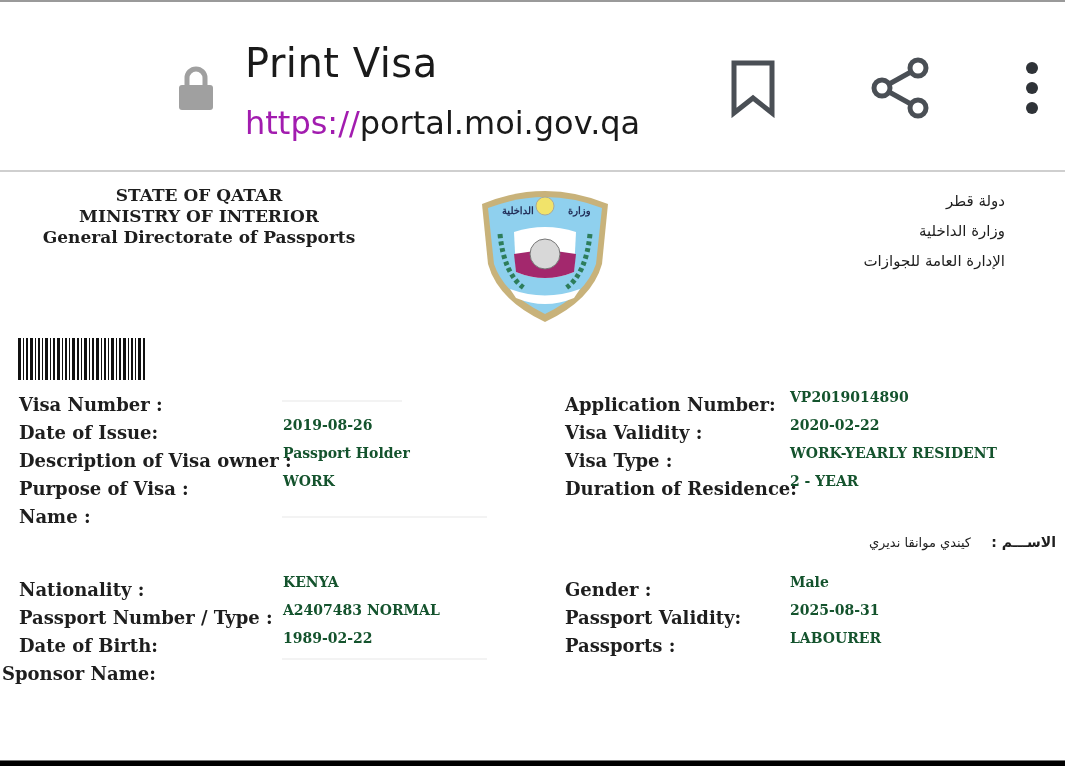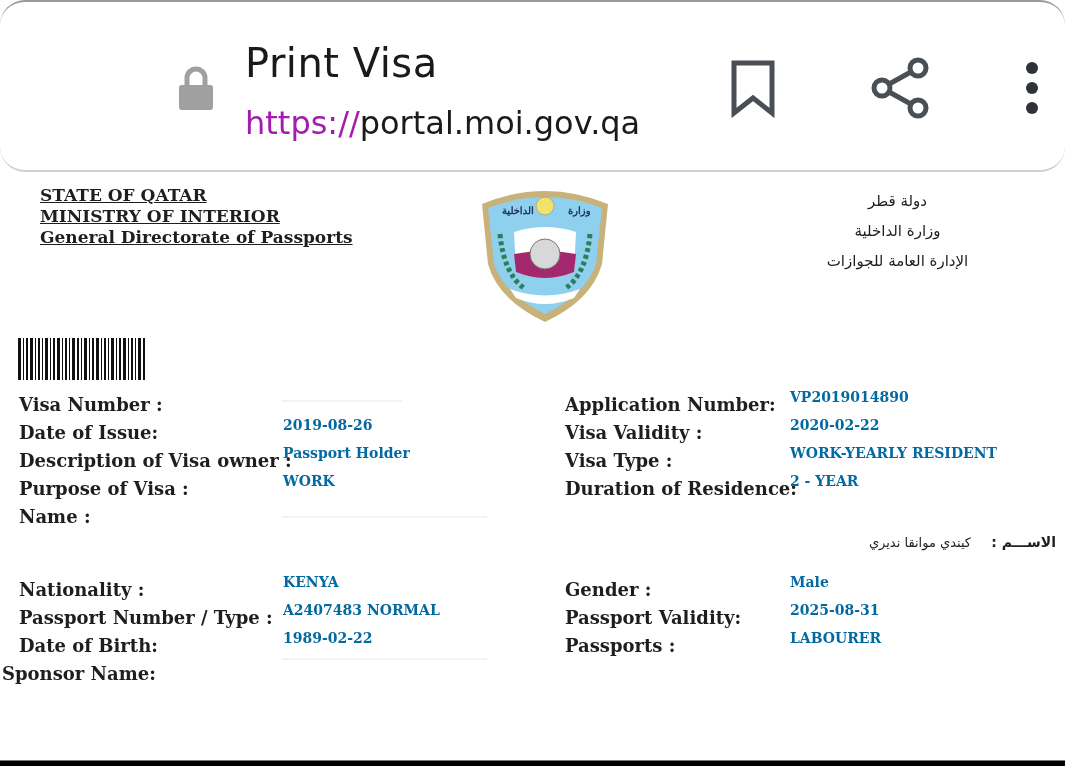--- a/index.html
+++ b/index.html
@@ -5,53 +5,52 @@
   html, body { margin: 0; padding: 0; }
   body {
     width: 1065px; height: 766px; overflow: hidden; background: #ffffff;
     font-family: "DejaVu Serif", serif; color: #1e1e1e; position: relative;
   }
   
   .topbar {
     position: absolute; left: 0; top: 0; width: 1065px; height: 172px;
     background: #ffffff; border-top: 2px solid #9a9a9a; box-sizing: border-box;
     border-bottom: 2px solid #cfcfcf;
-    border-radius: 25px;
   }
   .lock { position: absolute; left: 179px; top: 64px; width: 34px; height: 44px; }
   .page-title {
     position: absolute; left: 245px; top: 38px; font-size: 40px;
     font-family: "DejaVu Sans", sans-serif; color: #1a1a1a; letter-spacing: 0.5px;
   }
   .url {
     position: absolute; left: 245px; top: 102px; font-size: 32px;
     font-family: "DejaVu Sans", sans-serif; color: #1a1a1a;
   }
   .url .scheme { color: #a21caf; }
   .icon-btn { position: absolute; cursor: pointer; }
   .bookmark { left: 731px; top: 58px; width: 44px; height: 58px; }
   .share { left: 870px; top: 54px; width: 60px; height: 64px; }
   .more { left: 1020px; top: 58px; width: 24px; height: 56px; }
 
   
   .doc-header-left {
     position: absolute; left: 40px; top: 185px; width: 318px;
-    font-weight: bold; font-size: 17px; line-height: 21px; text-decoration: underline;
+    text-align: center; font-weight: bold; font-size: 17px; line-height: 21px;
   }
   .doc-header-left .l3 { font-size: 17px; }
   .emblem { position: absolute; left: 474px; top: 184px; width: 142px; height: 140px; }
   .doc-header-right {
     position: absolute; left: 790px; top: 186px; width: 215px;
-    text-align: center; font-family: "DejaVu Sans", sans-serif; font-size: 15px;
+    text-align: right; font-family: "DejaVu Sans", sans-serif; font-size: 15px;
     line-height: 30px; direction: rtl;
   }
   .barcode { position: absolute; left: 18px; top: 338px; width: 128px; height: 42px; }
 
   .field { position: absolute; font-size: 18px; font-weight: bold; white-space: nowrap; line-height: 22px; margin-top: 8px; }
-  .value { position: absolute; font-size: 14px; font-weight: bold; white-space: nowrap; line-height: 22px; color: #0369a1; text-align: right; }
+  .value { position: absolute; font-size: 14px; font-weight: bold; white-space: nowrap; line-height: 22px; color: #14532d; text-align: right; }
   .redacted { position: absolute; height: 2px; background: #f3f3f3; }
   .arabic-name {
     position: absolute; left: 880px; top: 534px; width: 176px; text-align: right;
     font-family: "DejaVu Sans", sans-serif; font-size: 13px; direction: rtl; white-space: nowrap;
   }
   .arabic-name .lbl { font-weight: bold; font-size: 14px; margin-left: 16px; }
   .bottom-bar {
     position: absolute; left: 0; top: 760px; width: 1065px; height: 6px;
     background: #000000; border-top: 1px solid #777;
   }

